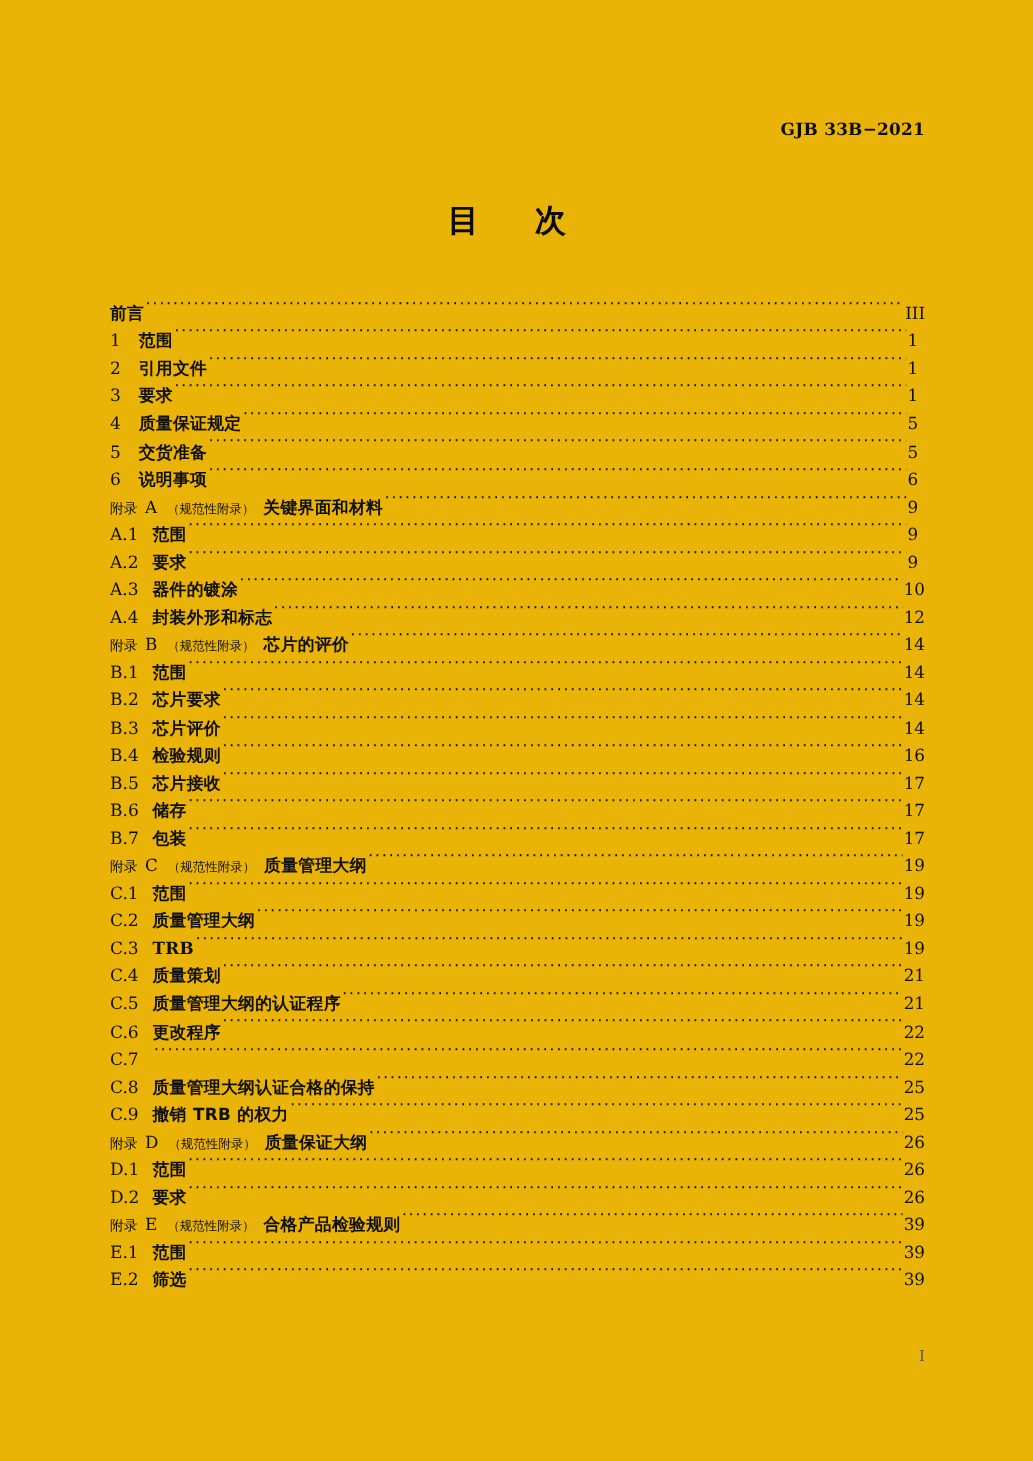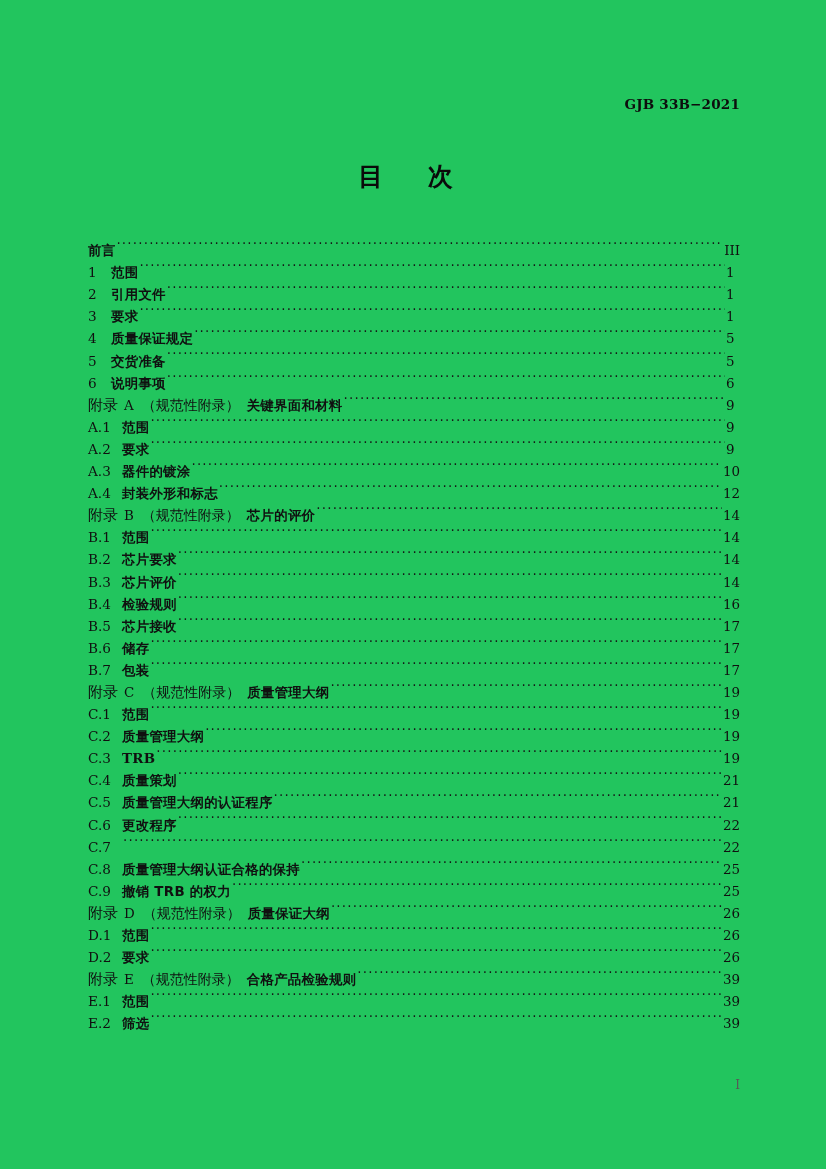--- a/index.html
+++ b/index.html
@@ -4,21 +4,21 @@
 <style>
   html, body {
     margin: 0;
     padding: 0;
     background: #ffffff;
   }
   .page {
     position: relative;
     width: 826px;
     height: 1169px;
-    background: #22c55e;
+    background: #eab308;
     margin: 0 auto;
     overflow: hidden;
     font-family: "DejaVu Serif", "Liberation Serif", serif;
     color: #111111;
   }
 
   
   .page-header {
     position: absolute;
     top: 96px;
@@ -115,32 +115,32 @@
     text-align: left;
     font-family: "DejaVu Serif", "Liberation Serif", serif;
     font-size: 13.4px;
     color: #101010;
   }
 
   
   .annex-head {
     flex: 0 0 auto;
     font-family: "DejaVu Sans", "Liberation Sans", sans-serif;
-    font-size: 15px;
+    font-size: 11px;
   }
   .annex-letter {
     flex: 0 0 auto;
     font-family: "DejaVu Serif", "Liberation Serif", serif;
     font-size: 13.4px;
     padding: 0 8px 0 6px;
   }
   .annex-kind {
     flex: 0 0 auto;
     font-family: "DejaVu Sans", "Liberation Sans", sans-serif;
-    font-size: 14px;
+    font-size: 10px;
     padding-right: 7px;
   }
 
   
   .page-footer {
     position: absolute;
     top: 1078px;
     left: 86px;
     right: 86px;
     text-align: right;

